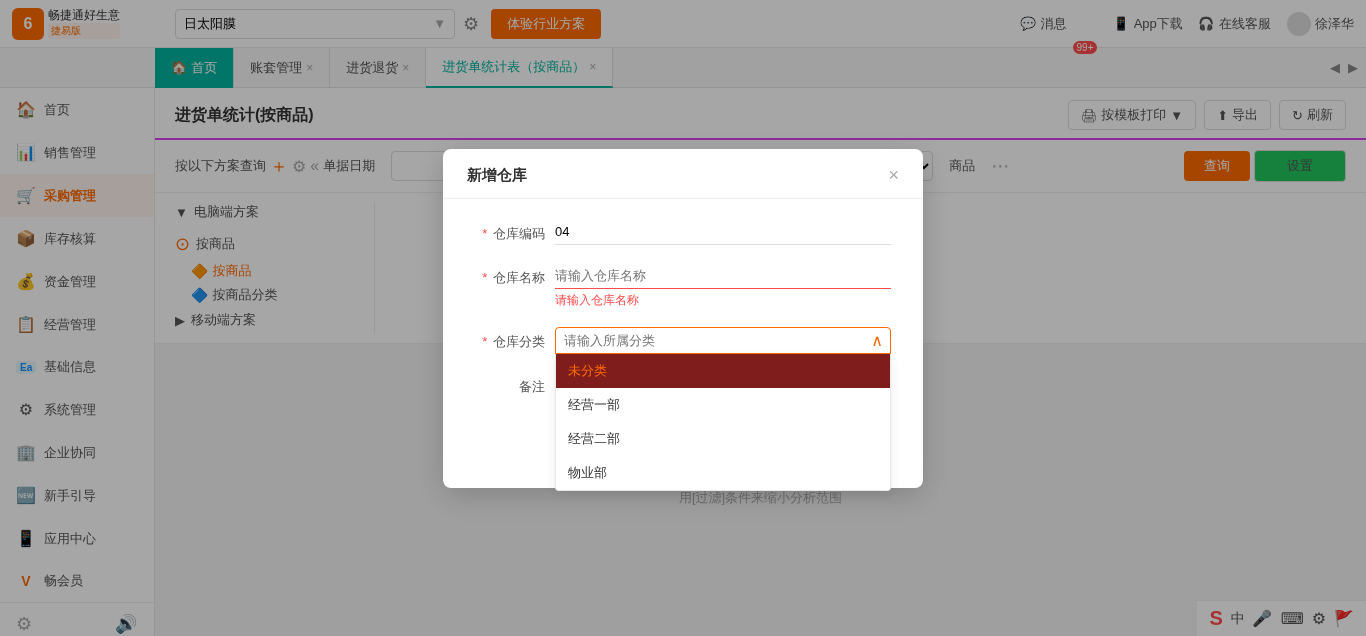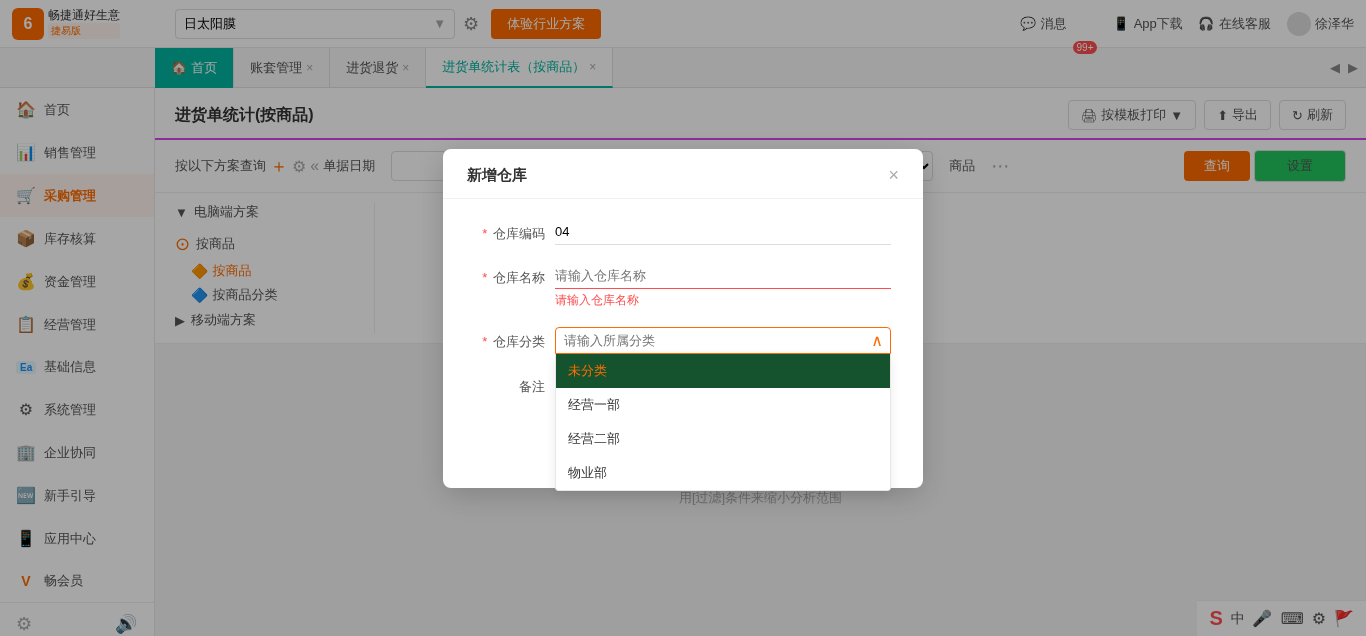--- a/index.html
+++ b/index.html
@@ -154,21 +154,21 @@
     }
     .dropdown-list {
       position: absolute; top: 100%; left: 0; right: 0;
       background: #fff; border: 1px solid #e8e8e8; border-top: none;
       z-index: 200; border-radius: 0 0 4px 4px;
       box-shadow: 0 4px 12px rgba(0,0,0,0.08);
     }
     .dropdown-item {
       padding: 8px 12px; cursor: pointer; font-size: 13px; color: #333;
     }
-    .dropdown-item.selected { background: #14532d; color: #ff6b00; }
+    .dropdown-item.selected { background: #7f1d1d; color: #ff6b00; }
     .dialog-footer {
       display: flex; justify-content: flex-end; gap: 12px;
       padding: 16px 32px 0;
     }
     .btn-save { background: #ff6b00; color: #fff; border: none; border-radius: 4px; padding: 7px 24px; font-size: 13px; cursor: pointer; }
 
     .content-empty {
       display: flex; flex-direction: column; align-items: center; justify-content: center;
       padding: 40px 0; color: #aaa; font-size: 13px; gap: 8px;
     }

